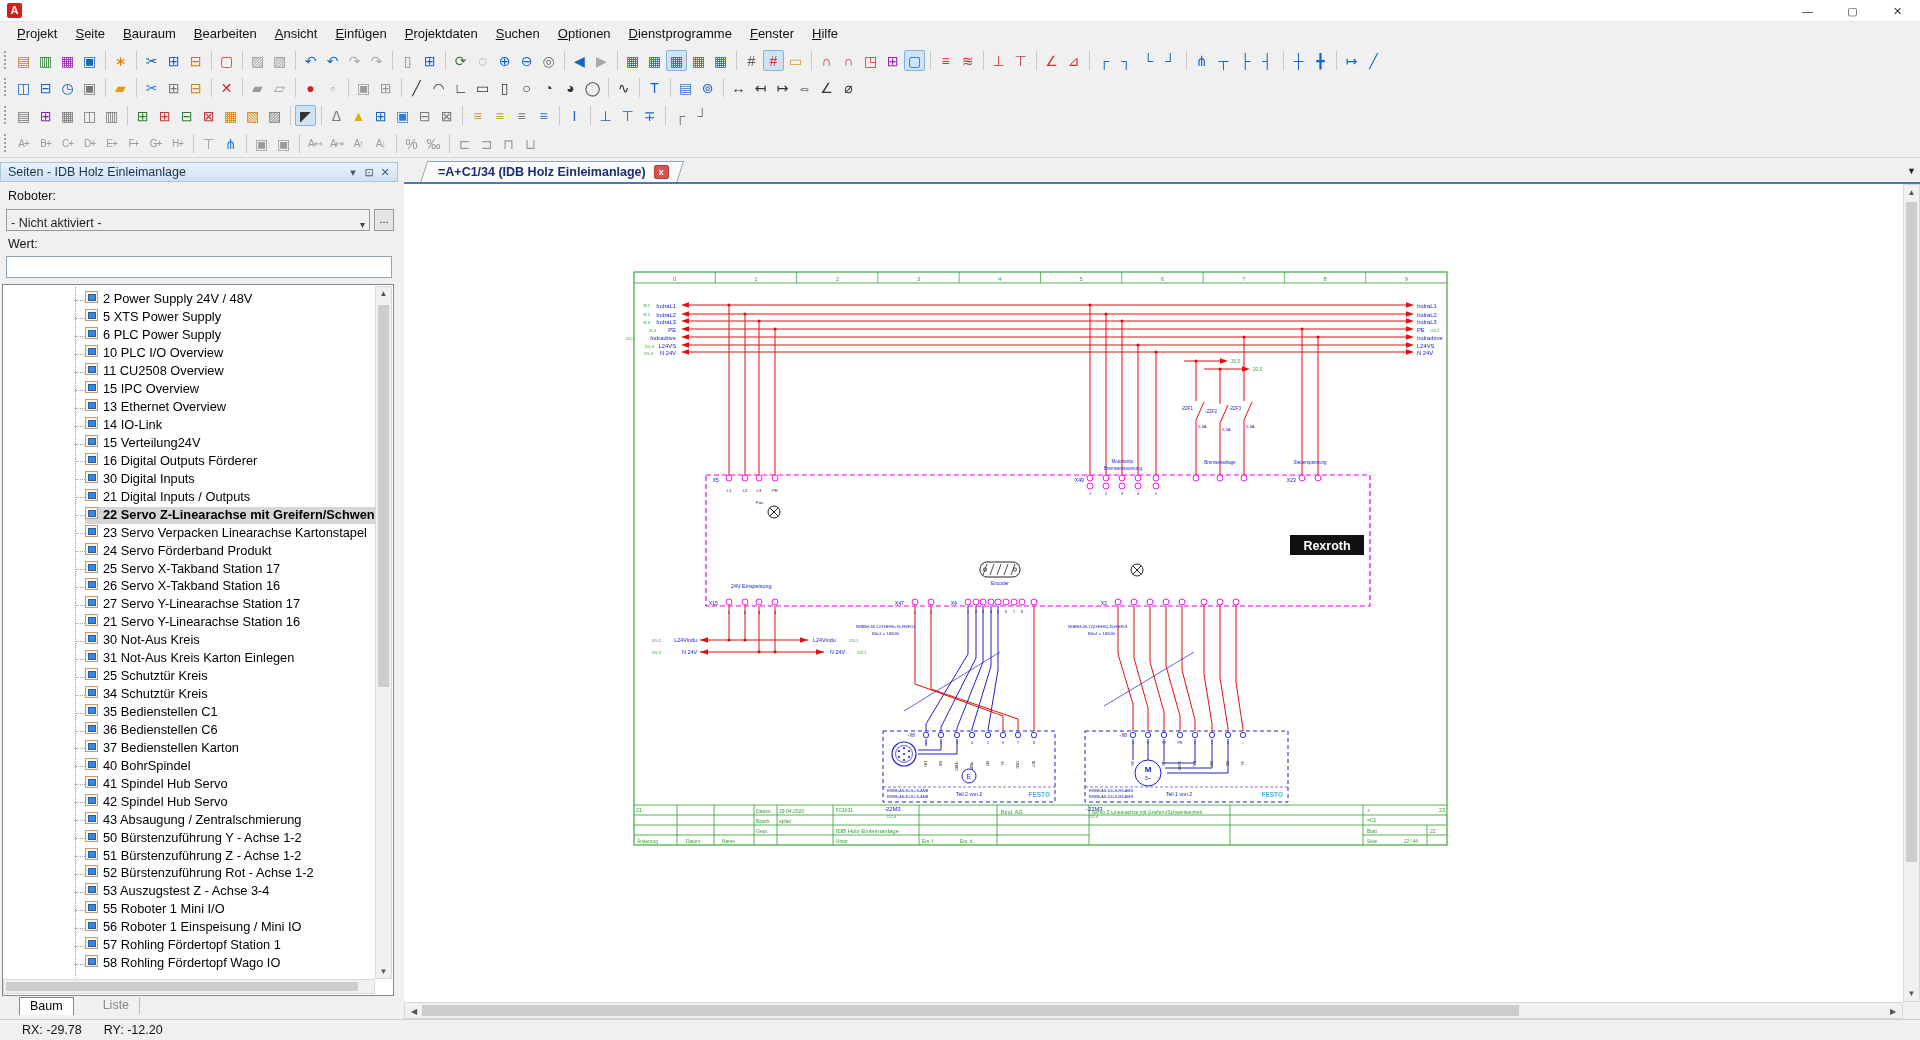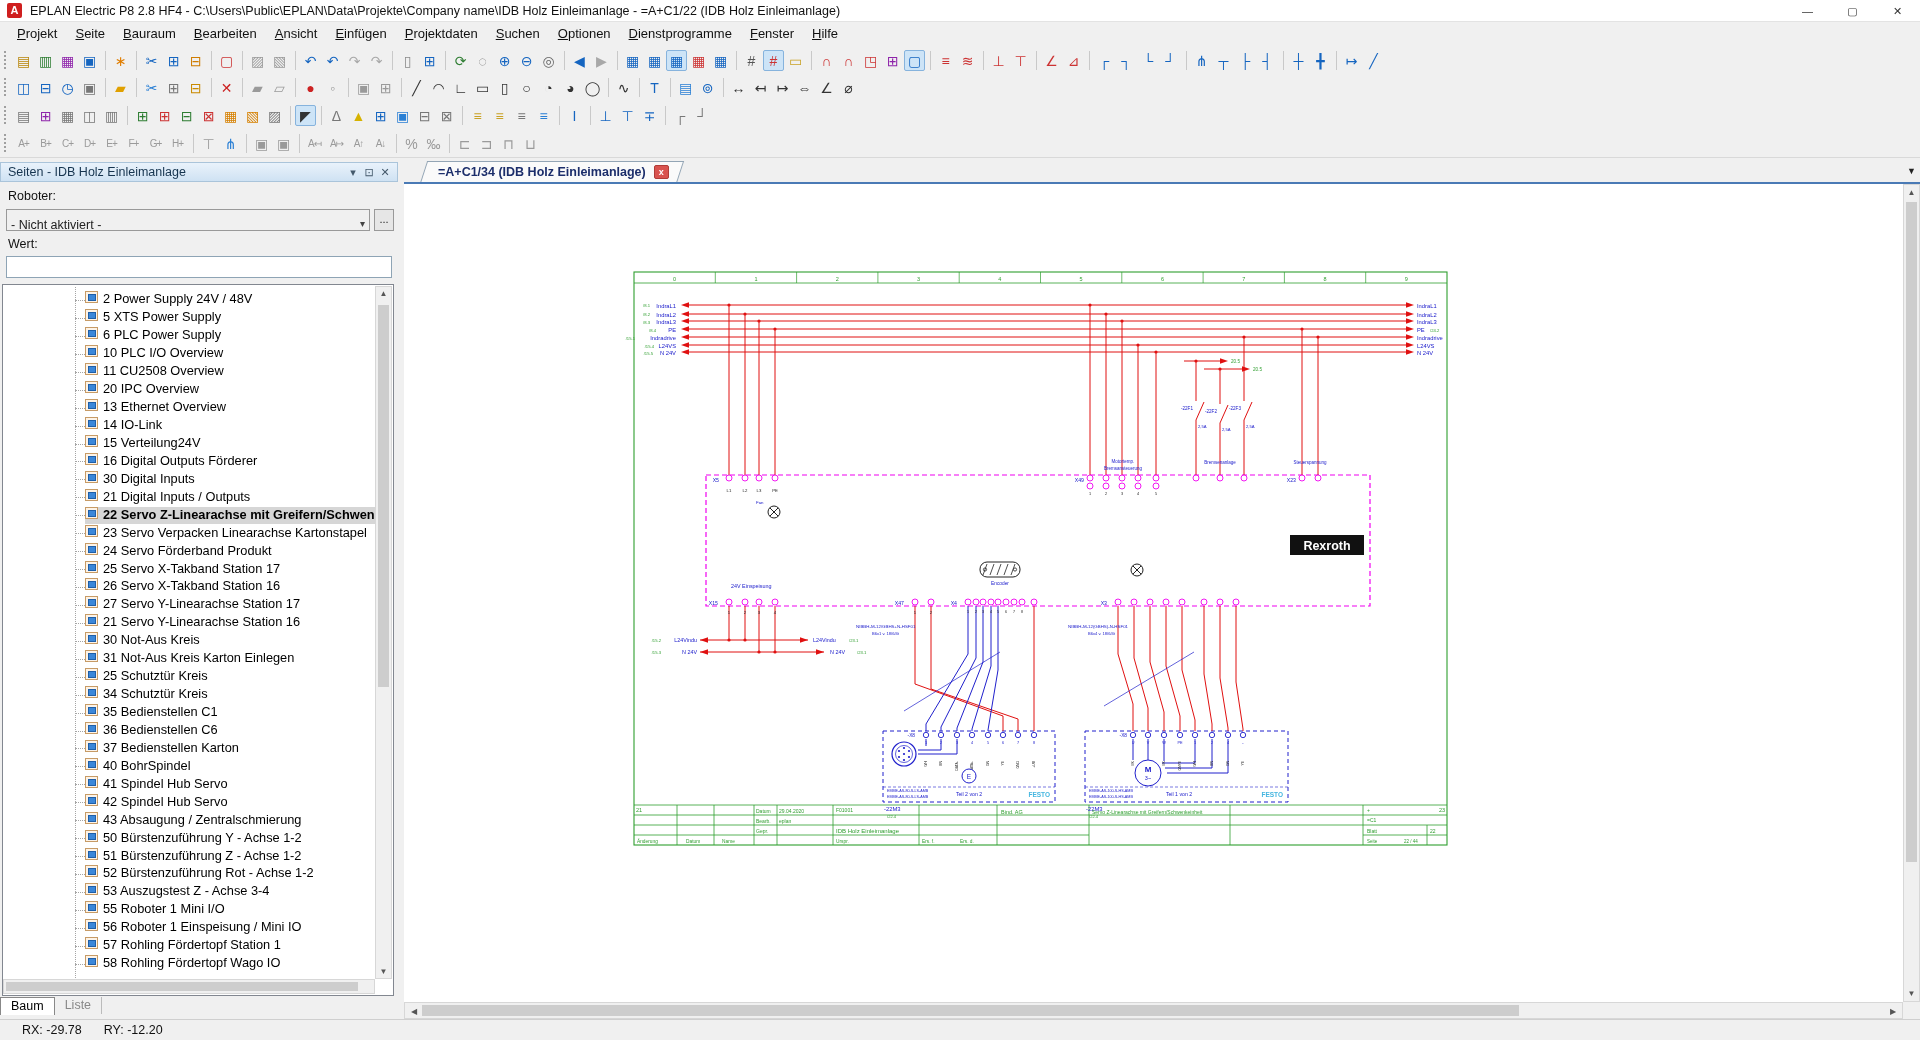--- a/index.html
+++ b/index.html
@@ -27,21 +27,21 @@
   .tbi.hl { background:#cde4f7; border-color:#86b3dd; }
   .tbsep { width:1px; height:19px; background:#c9c9c9; margin:0 4px; flex:none; }
   .tbgrip { width:5px; height:18px; border-left:2px dotted #9f9f9f; margin:0 4px 0 2px; flex:none; }
 
   
   #sidehdr { left:0; top:162px; width:398px; height:20px; background:linear-gradient(#e9f2fb,#cfe2f3); border:1px solid #aac4da; display:flex; align-items:center; padding:0 4px 0 7px; }
   #sidehdr .t { font-size:12.5px; color:#16344f; flex:1; white-space:nowrap; }
   .hico { font-size:11px; color:#44596b; width:16px; text-align:center; }
   .slabel { font-size:12.5px; color:#111; }
   #filterlbl { left:8px; top:189px; }
-  #filtersel { left:6px; top:209px; width:364px; height:22px; background:#f0f0f0; border:1px solid #999; font-size:12.5px; color:#222; display:flex; align-items:flex-start; padding:8px 4px; }
+  #filtersel { left:6px; top:209px; width:364px; height:22px; background:#f0f0f0; border:1px solid #999; font-size:12.5px; color:#222; display:flex; align-items:flex-end; padding:0 4px; }
   #filtersel .v { flex:1; }
   #filtersel .dd { font-size:10px; color:#444; }
   #morebtn { left:374px; top:209px; width:20px; height:22px; background:#e6e6e6; border:1px solid #999; font-size:11px; text-align:center; line-height:18px; color:#222; }
   #wertlbl { left:8px; top:237px; }
   #wertinput { left:6px; top:256px; width:386px; height:22px; background:#fff; border:1px solid #8ea4b5; }
 
   #treebox { left:2px; top:284px; width:392px; height:712px; background:#fff; border:1px solid #828790; }
   #tree { position:absolute; left:1px; top:2px; width:372px; height:691px; overflow:hidden; padding-top:4px; }
   #tree::before { content:""; position:absolute; left:71px; top:0; bottom:0; border-left:1px dotted #a5a5a5; }
   .trow { height:17.95px; display:flex; align-items:center; padding-left:81px; position:relative; white-space:nowrap; }
@@ -54,21 +54,21 @@
   .pic::after { content:""; position:absolute; left:2px; top:2px; width:6px; height:5px; background:#3b87d9; border:1px solid #1f5fa8; }
   .pic::before { content:""; position:absolute; right:1px; bottom:1px; width:2px; height:2px; background:#e08030; }
 
   .sb { background:#f0f0f0; border:1px solid #d7d7d7; }
   .sbthumb { position:absolute; background:#cdcdcd; }
   .sbarrow { position:absolute; font-size:8px; color:#555; width:100%; text-align:center; }
   #treevscroll { left:375px; top:286px; width:17px; height:693px; }
   #treehscroll { left:3px; top:979px; width:372px; height:15px; }
 
   #baumtabs { left:0; top:997px; width:398px; height:19px; background:#f0f0f0; display:flex; align-items:flex-start; }
-  .btab { font-size:12.5px; padding:1px 10px 2px; border-right:1px solid #bbb; }
+  .btab { font-size:12.5px; padding:1px 10px 2px; border-right:1px solid #bbb;margin-left:19px; }
   .btab.on { background:#fff; border:1px solid #888; border-bottom:none; font-weight:normal; color:#000; }
   .btab.off { color:#888; }
 
   #vdivider { left:398px; top:158px; width:6px; height:861px; background:#f0f0f0; }
 
   
   #tabbar { left:404px; top:158px; width:1516px; height:26px; background:#f0f0f0; }
   #tabline { left:404px; top:182px; width:1516px; height:2px; background:#4a7ab5; }
   .dtab { position:absolute; left:16px; top:3px; height:22px; display:flex; align-items:center; padding:0 8px 0 18px; }
   .dtab::before { content:""; position:absolute; inset:0; background:#fafafa; border:1px solid #93a5b5; border-bottom:none; transform:skewX(-18deg); transform-origin:100% 100%; }
@@ -85,21 +85,20 @@
   
   #statusbar { left:0; top:1019px; width:1920px; height:21px; background:#f0f0f0; border-top:1px solid #cfcfcf; display:flex; align-items:center; font-size:12.5px; color:#111; }
   #statusbar span { margin-left:22px; }
   svg text { font-family:"Liberation Sans",sans-serif; }
 </style>
 </head>
 <body>
 
 <div class="abs" id="titlebar">
   <div id="appicon">A</div>
-  <div id="wtitle">EPLAN Electric P8 2.8 HF4 - C:\Users\Public\EPLAN\Data\Projekte\Company name\IDB Holz Einleimanlage - =A+C1/22 (IDB Holz Einleimanlage)</div>
 </div>
 <div id="wctls">
   <div class="wctl">—</div>
   <div class="wctl">▢</div>
   <div class="wctl">✕</div>
 </div>
 
 <div class="abs" id="menubar">
     <div class="mitem"><u>P</u>rojekt</div>
     <div class="mitem"><u>S</u>eite</div>
@@ -354,21 +353,21 @@
       </div>
       <div class="trow">
         <span class="rowin">
           <span class="pic"></span>
           <span class="tlabel">11 CU2508 Overview</span>
         </span>
       </div>
       <div class="trow">
         <span class="rowin">
           <span class="pic"></span>
-          <span class="tlabel">20 IPC Overview</span>
+          <span class="tlabel">15 IPC Overview</span>
         </span>
       </div>
       <div class="trow">
         <span class="rowin">
           <span class="pic"></span>
           <span class="tlabel">13 Ethernet Overview</span>
         </span>
       </div>
       <div class="trow">
         <span class="rowin">

